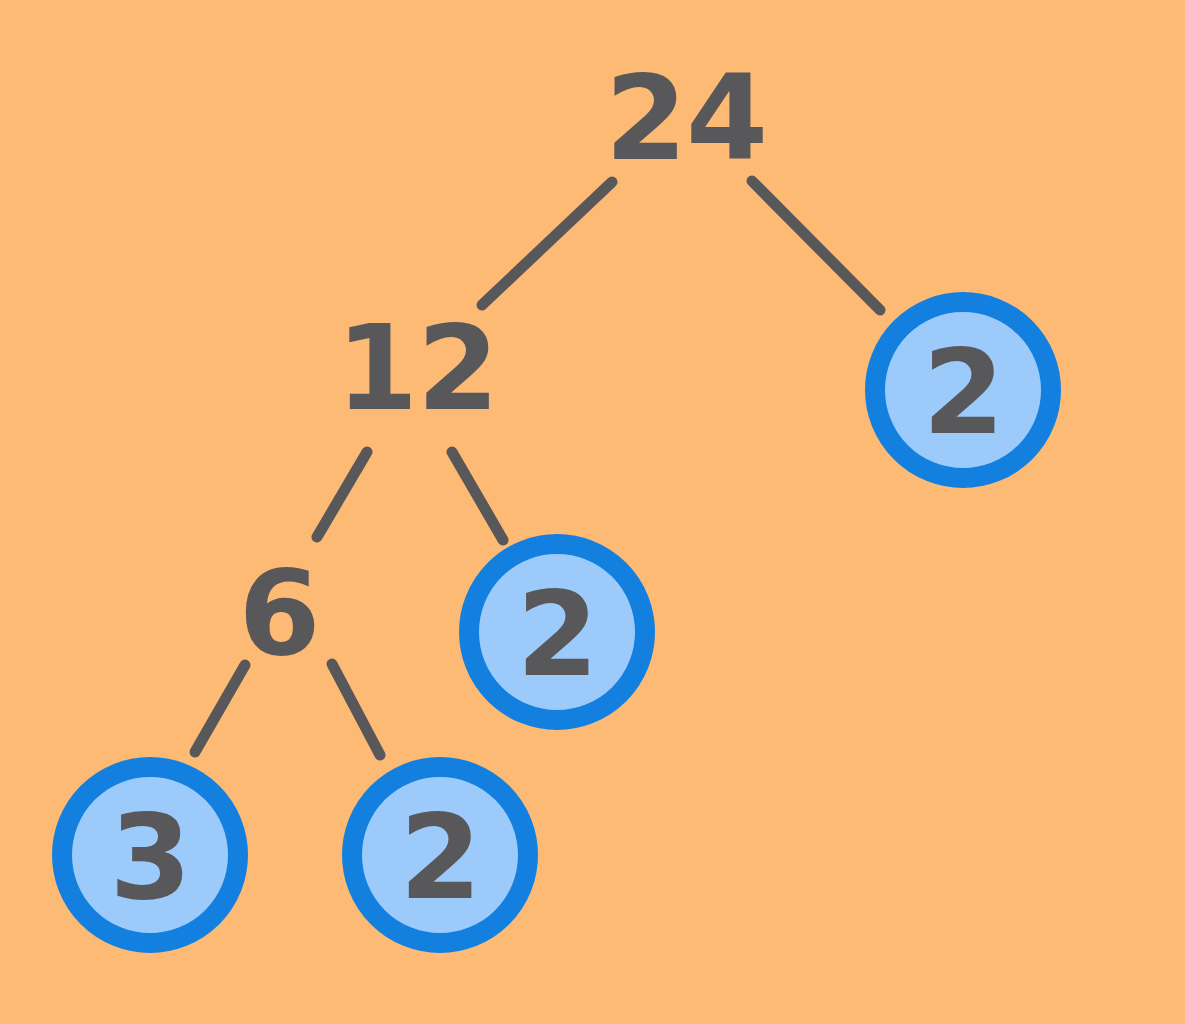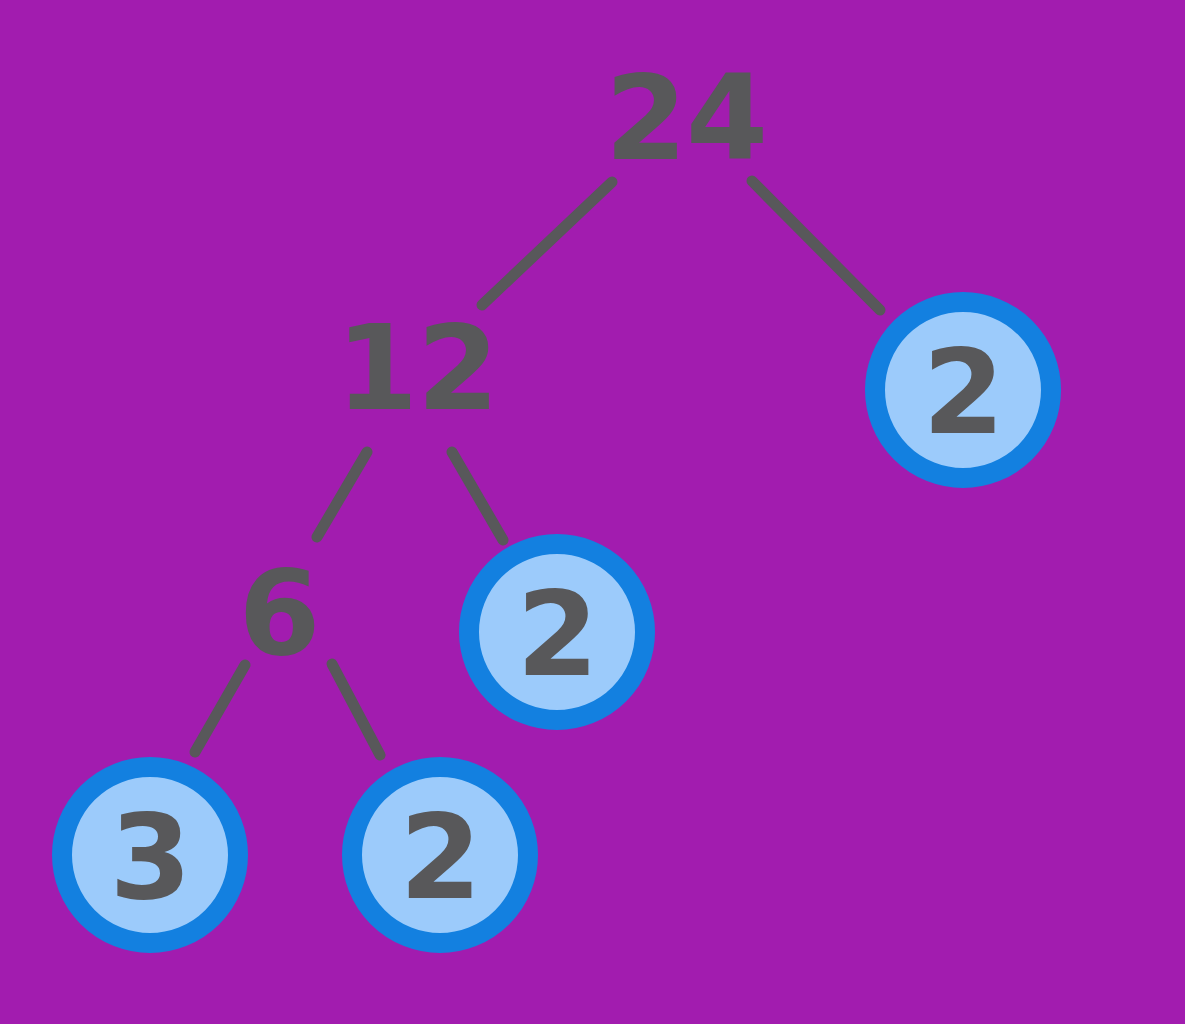--- a/index.html
+++ b/index.html
@@ -8,21 +8,21 @@
     padding: 0;
     background: #4a7150;
   }
   body {
     font-family: "DejaVu Sans", sans-serif;
   }
   #stage {
     position: relative;
     width: 1185px;
     height: 1024px;
-    background: #a21caf;
+    background: #fdba74;
     overflow: hidden;
   }
   #tree-svg {
     position: absolute;
     left: 0;
     top: 0;
     width: 1185px;
     height: 1024px;
     display: block;
   }

